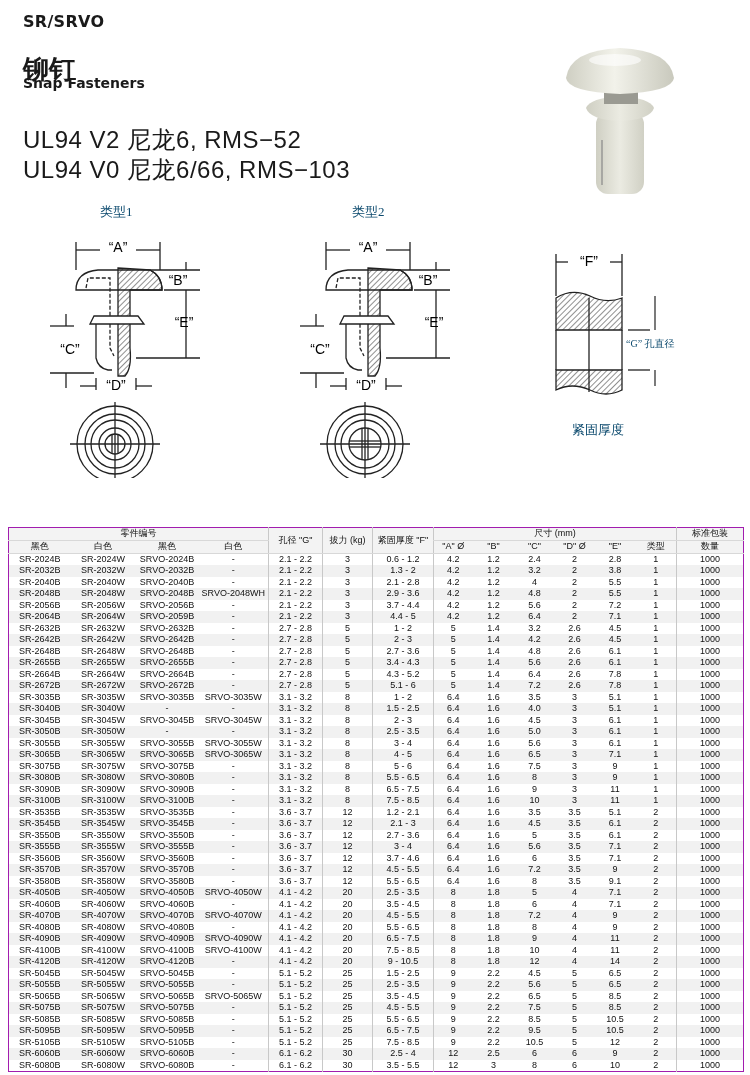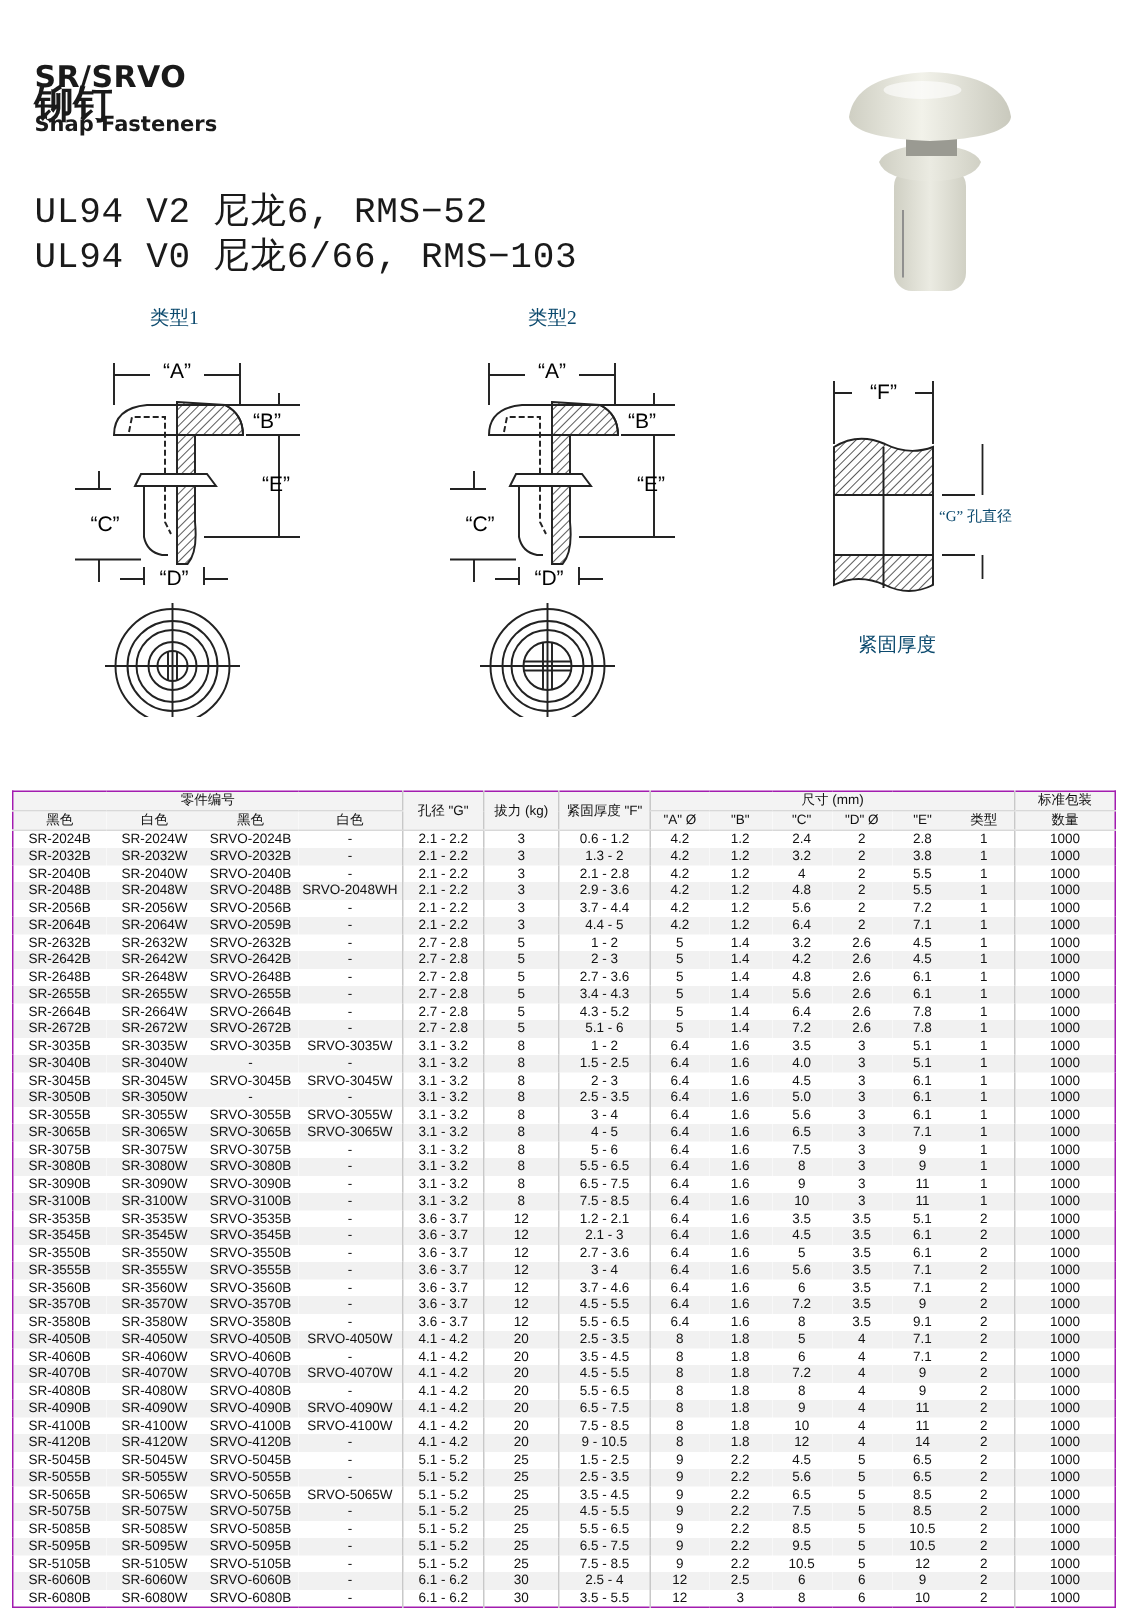--- a/index.html
+++ b/index.html
@@ -1,22 +1,22 @@
 <!DOCTYPE html>
 <html><head>
 <meta charset="utf-8">
 <style>
   html, body { margin: 0; padding: 0; background: #ffffff; }
   body { width: 750px; height: 1075px; position: relative; overflow: hidden;
          font-family: "DejaVu Sans", "Liberation Sans", sans-serif; color: #1a1a1a; }
   .hdr { position: absolute; left: 23px; }
-  .series { top: 39px; font-size: 20px; font-weight: bold; letter-spacing: 0.3px; }
+  .series { top: 12px; font-size: 16px; font-weight: bold; letter-spacing: 0.3px; }
   .cn-title { top: 52px; font-size: 26px; font-weight: bold; }
   .en-title { top: 75px; font-size: 14px; font-weight: bold; }
-  .spec { font-size: 24px; font-family: Liberation Mono, monospace; letter-spacing: 0.5px; }
+  .spec { font-size: 24px; font-family: Liberation Sans, sans-serif; letter-spacing: 0.5px; }
   .spec1 { top: 124px; }
   .spec2 { top: 154px; }
 
   .photo { position: absolute; left: 560px; top: 20px; width: 120px; height: 175px; }
 
   .diag { position: absolute; }
   .diag-label { position: absolute; font-size: 13px; color: #0c4a6e; font-family: Liberation Serif, serif; }
 
   table.spec-table { position: absolute; left: 8px; top: 527px; width: 735px;
     border-collapse: collapse; font-family: "Liberation Sans", sans-serif; font-size: 9px;

